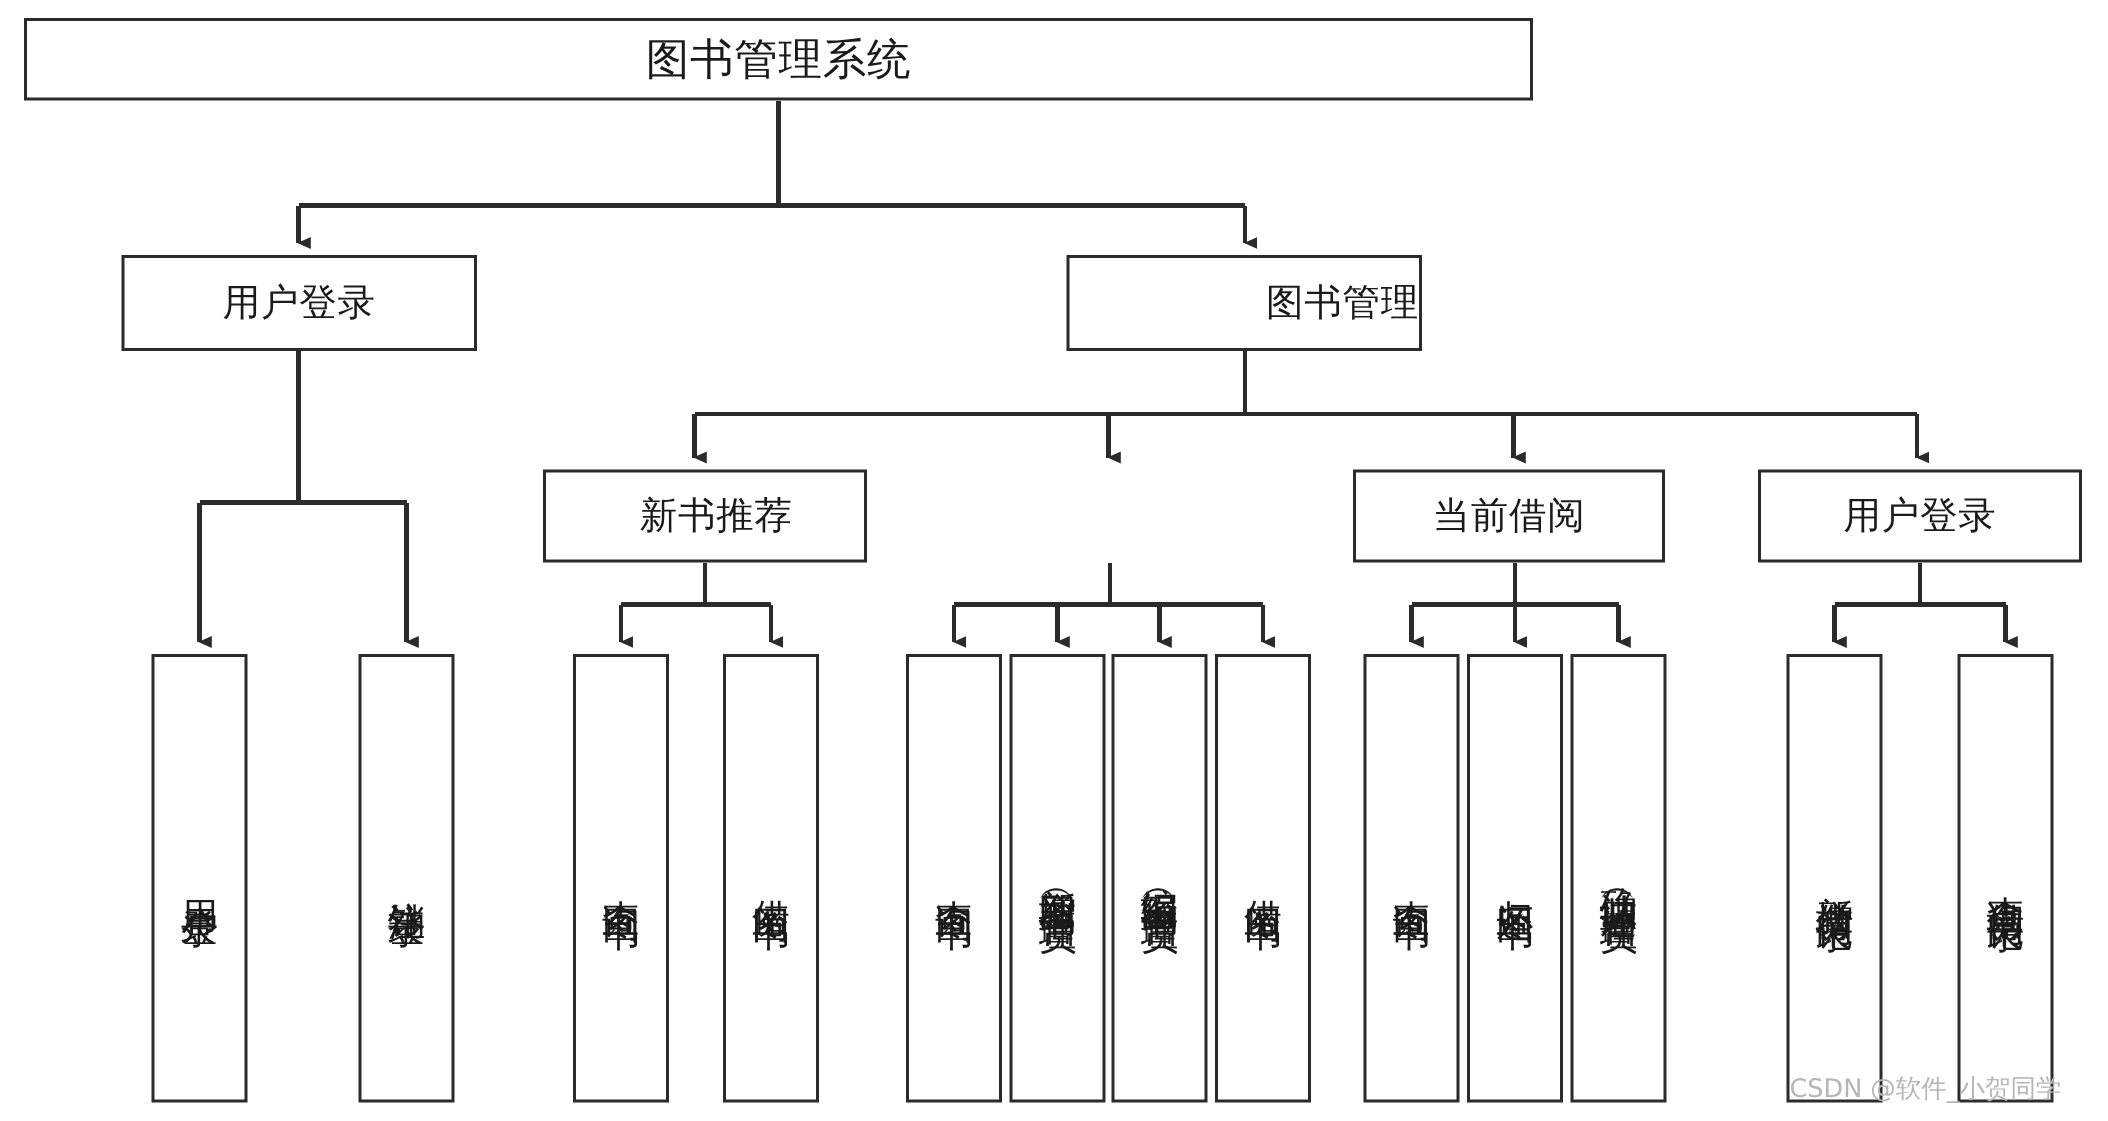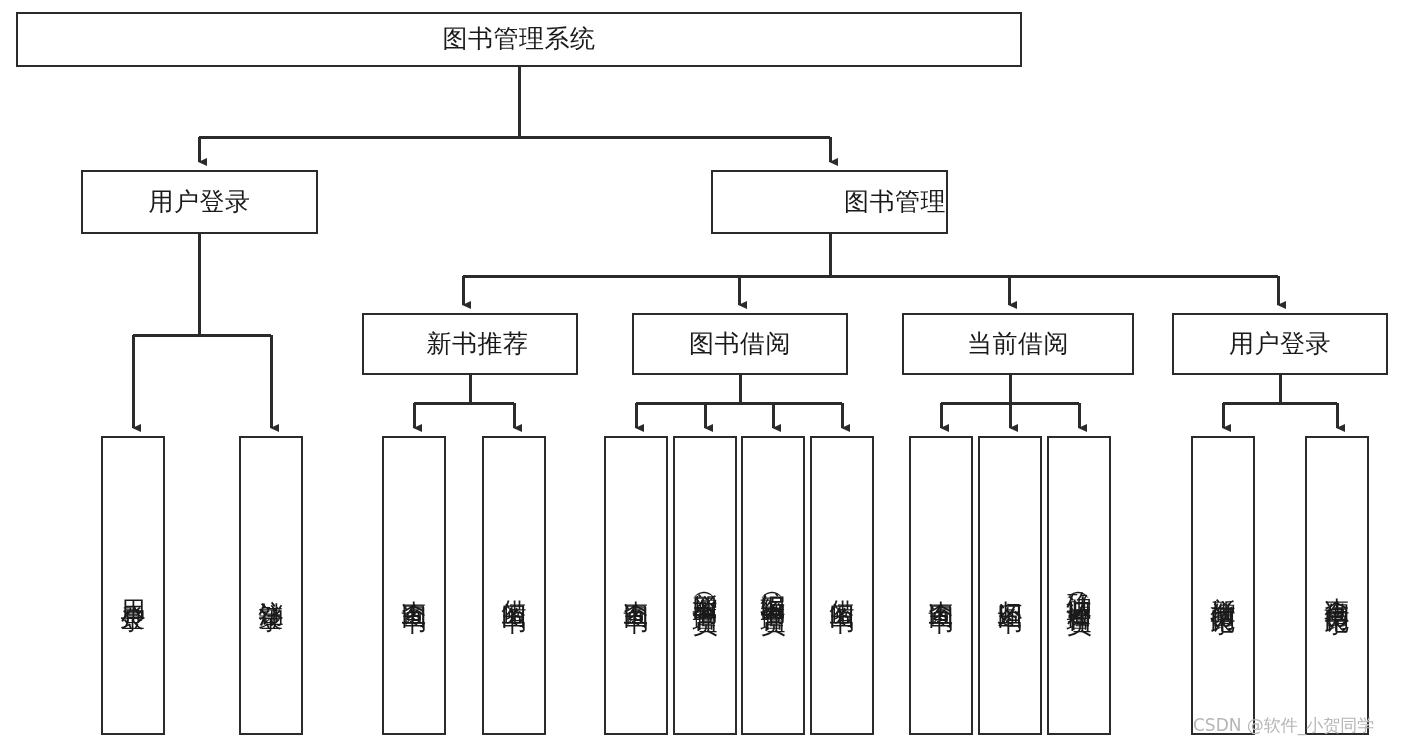--- a/index.html
+++ b/index.html
@@ -43,21 +43,21 @@
     color: #1a1a1a;
     line-height: 1.06;
     letter-spacing: 0.5px;
   }
   
   .node.horiz .node-label {
     font-size: 25px;
     writing-mode: horizontal-tb;
   }
   .node.root .node-label {
-    font-size: 25px;
+    font-size: 29px;
   }
   
   .node.vert {
     align-items: center;
     justify-content: center;
     padding: 6px 0;
   }
   .node.vert .node-label {
     writing-mode: vertical-rl;
     text-orientation: upright;
@@ -141,25 +141,22 @@
   </div>
 
   <div class="node horiz" style="left:711px; top:170px; width:237px; height:64px;justify-content:flex-end;">
     <span class="node-label">图书管理</span>
   </div>
 
   <div class="node horiz" style="left:362px; top:313px; width:216px; height:62px;padding-left:15px;">
     <span class="node-label">新书推荐</span>
   </div>
 
-  <div class="node horiz" style="left:632px; top:313px; width:216px; height:62px;">
-    <span class="node-label">图书借阅</span>
-  </div>
-
-  <div class="node horiz" style="left:902px; top:313px; width:232px; height:62px;">
+
+  <div class="node horiz" style="left:902px; top:313px; width:208px; height:62px;">
     <span class="node-label">当前借阅</span>
   </div>
 
   <div class="node horiz" style="left:1172px; top:313px; width:216px; height:62px;">
     <span class="node-label">用户登录</span>
   </div>
 
   <div class="node vert" style="left:101px; top:436px; width:64px; height:299px;">
     <span class="node-label">用户登录</span>
   </div>

